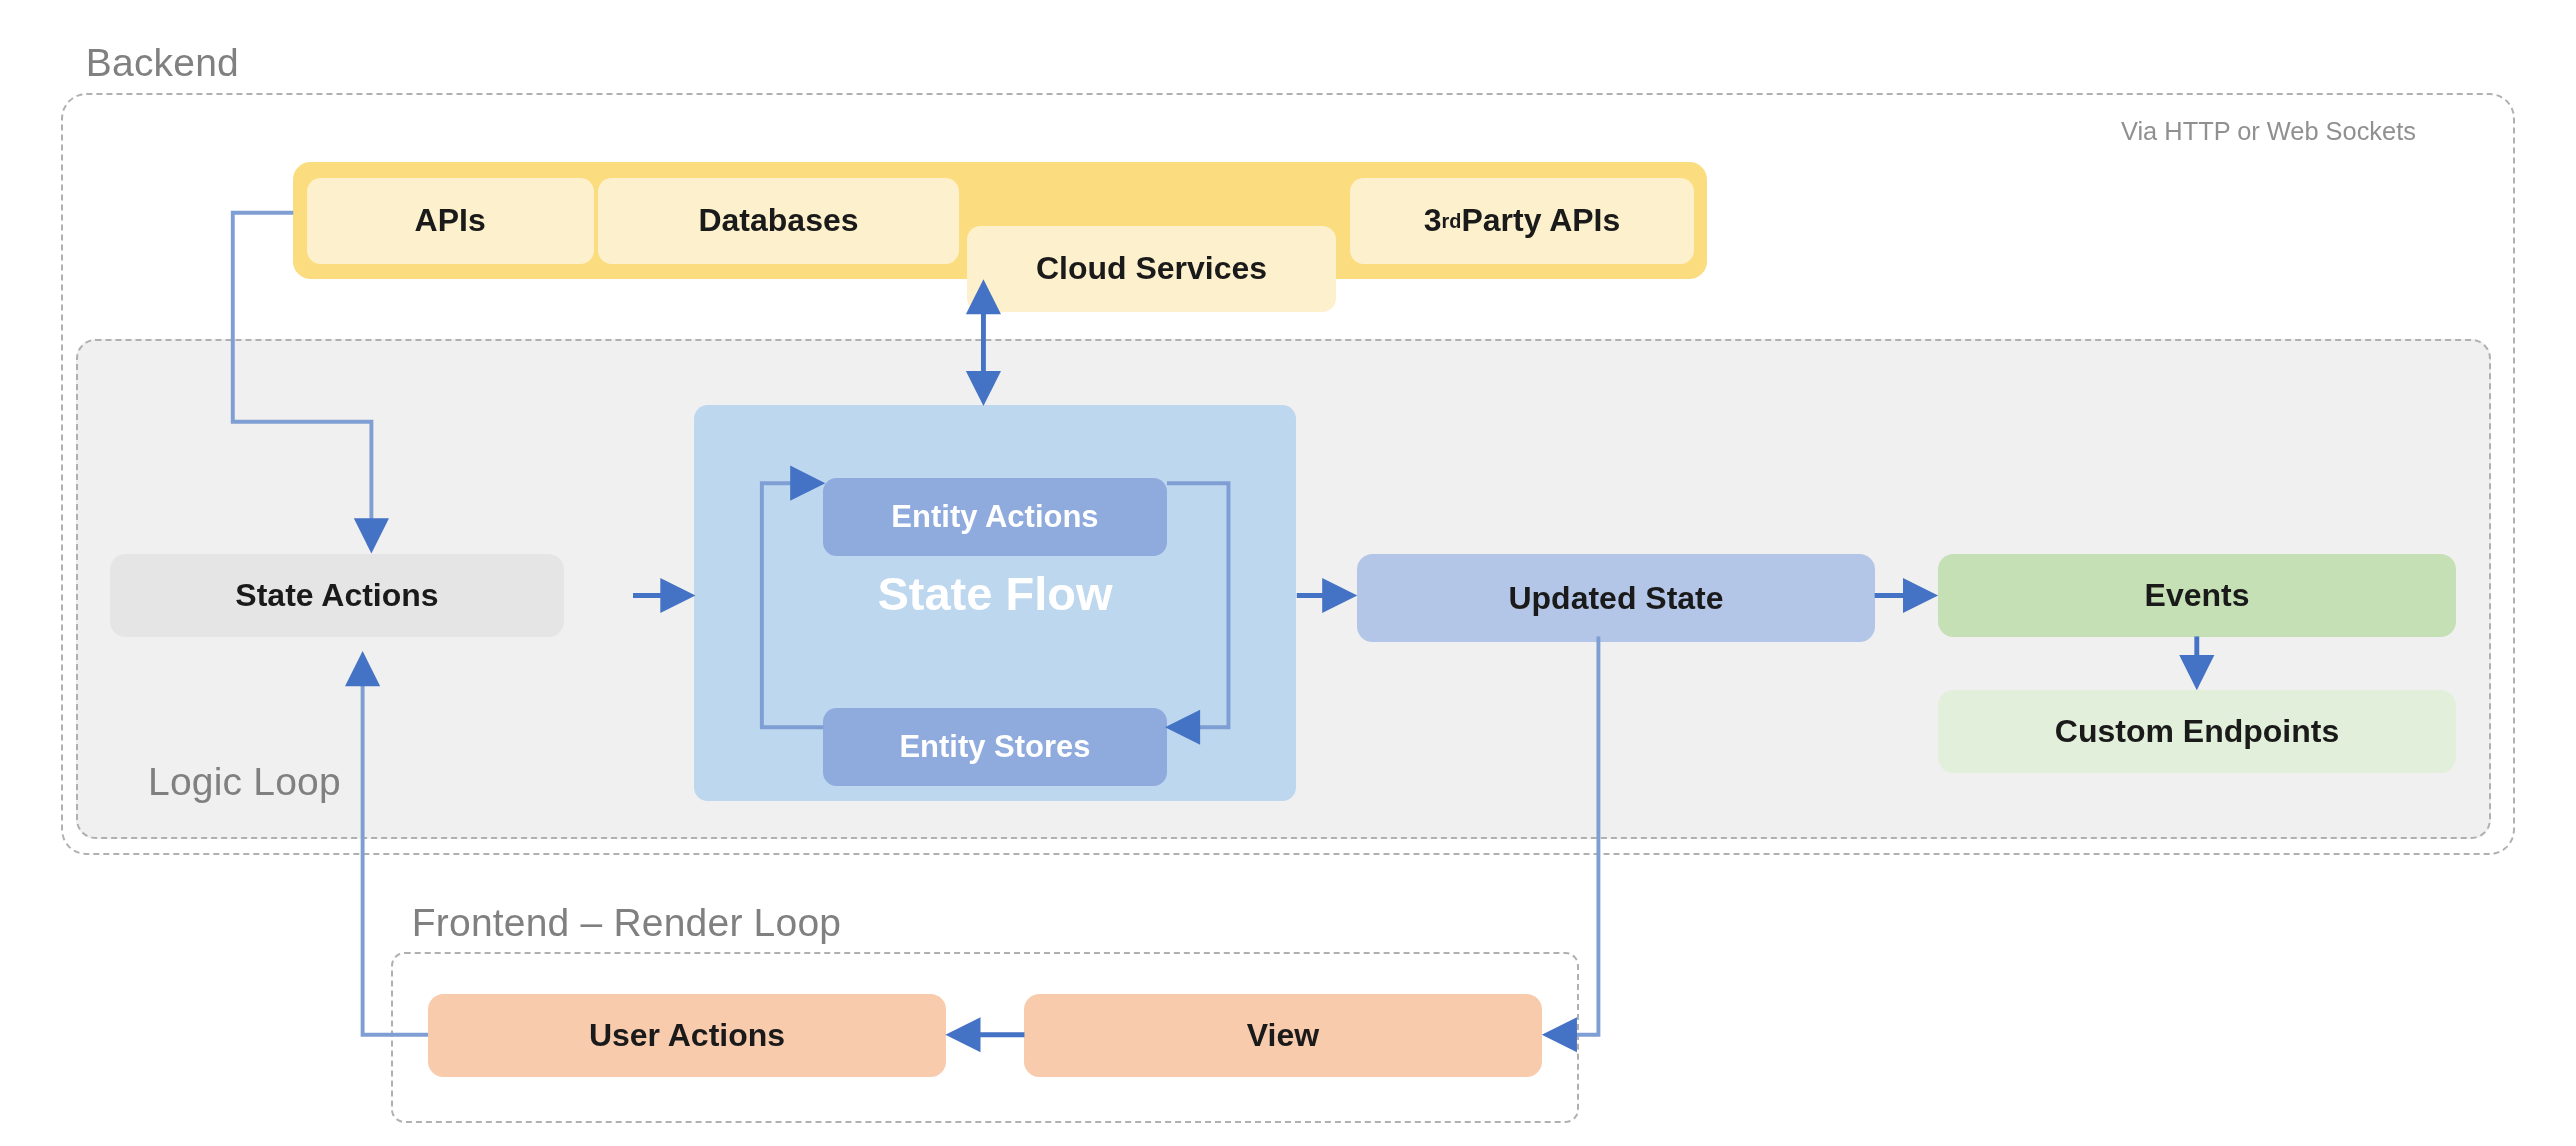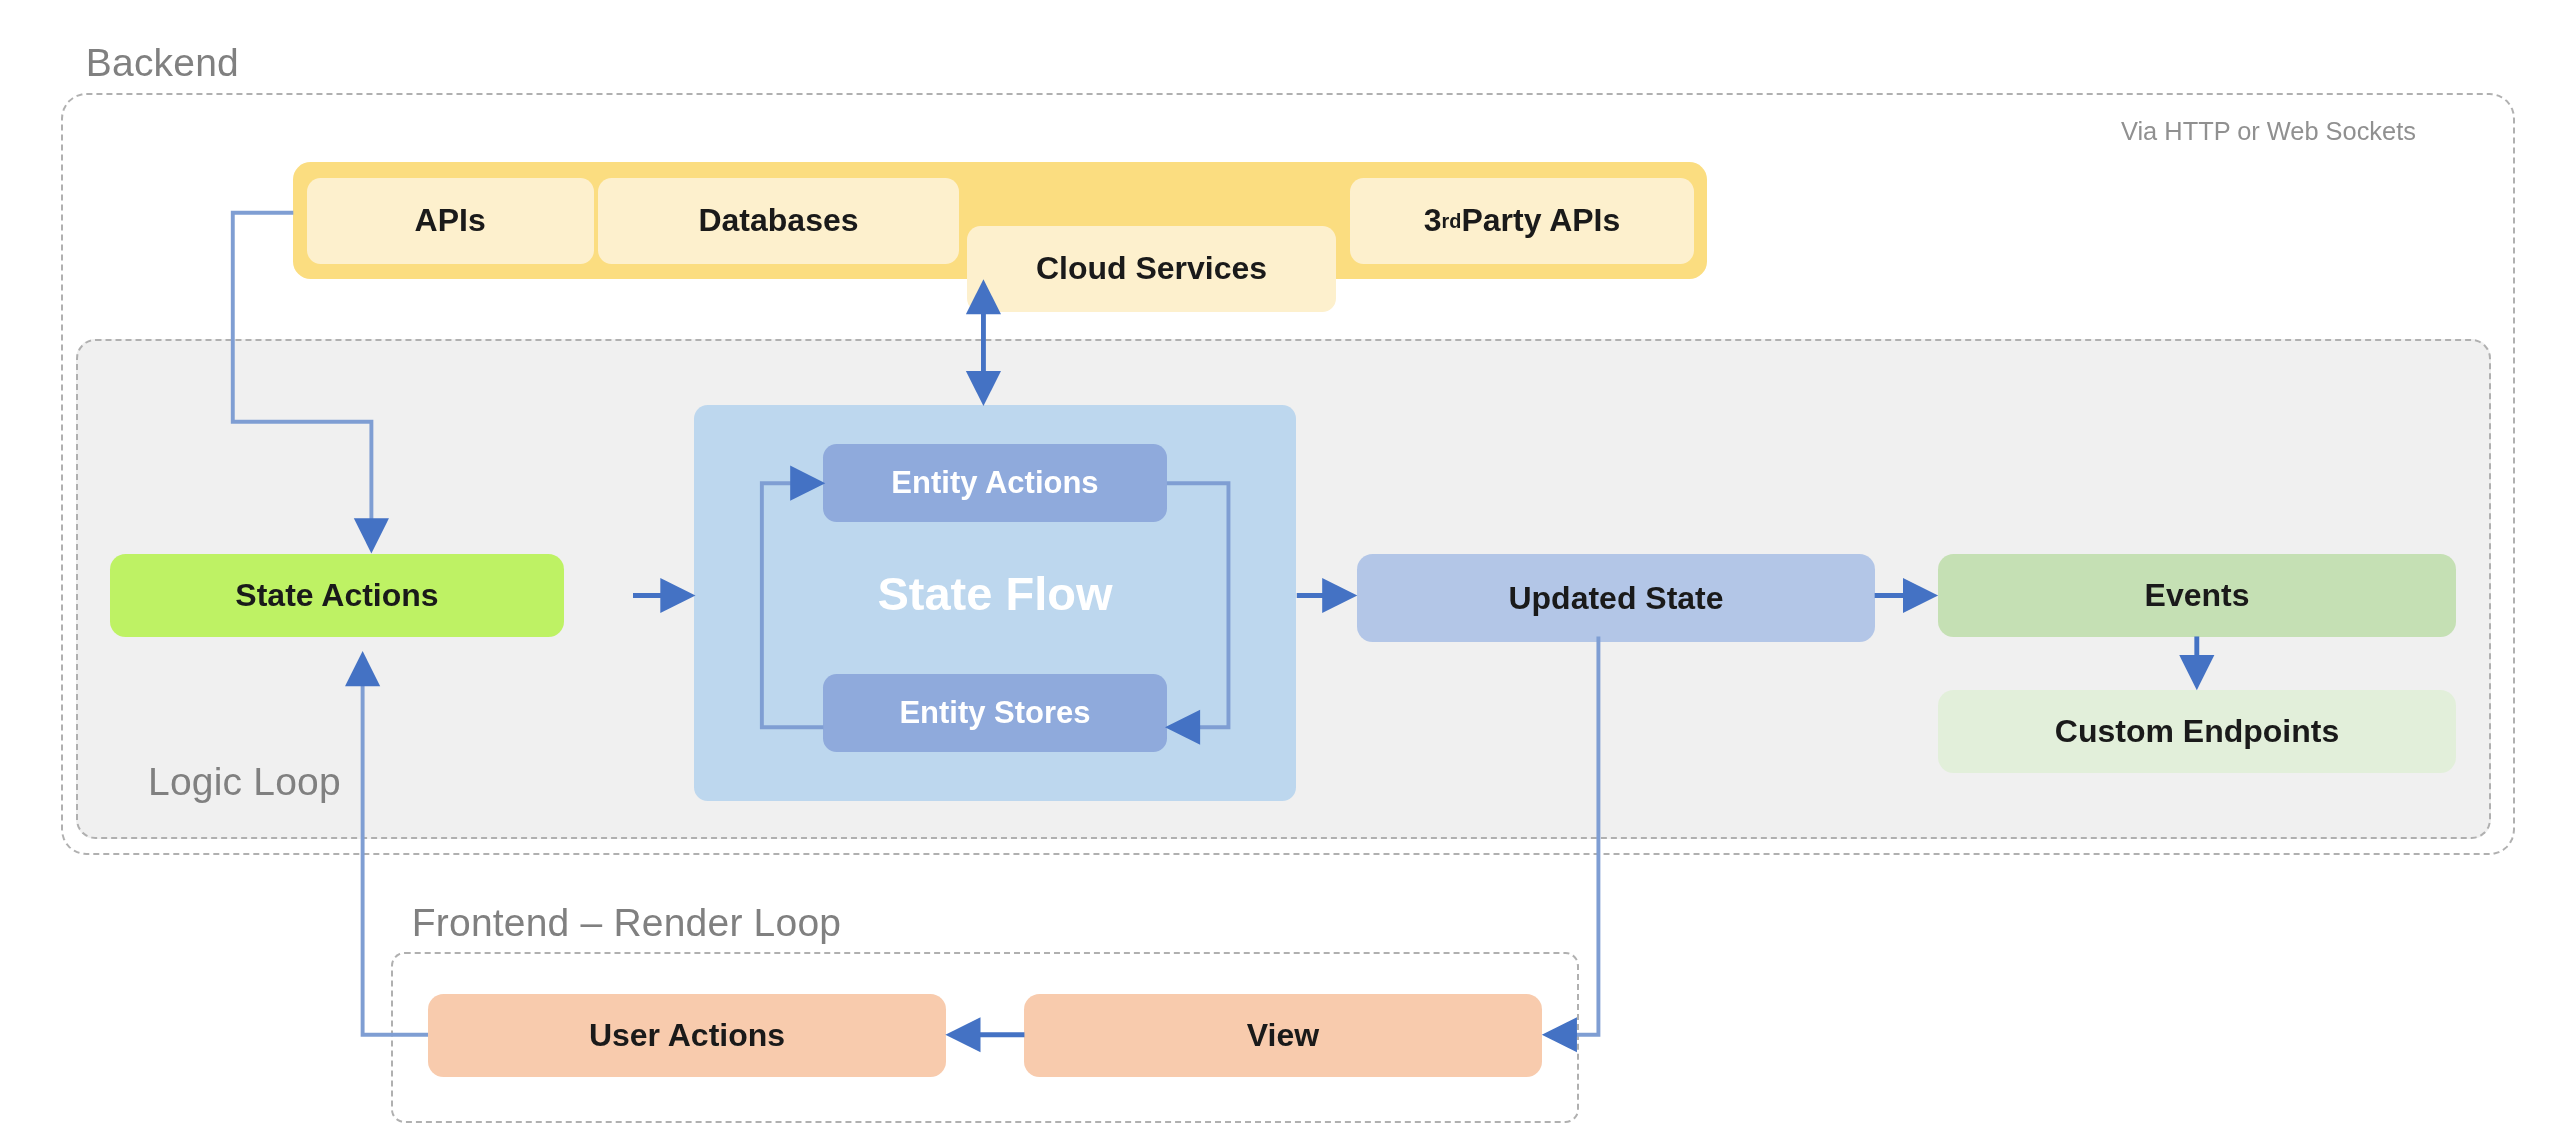--- a/index.html
+++ b/index.html
@@ -121,21 +121,21 @@
     vertical-align: super;
     line-height: 0;
   }
 
   
   #state-actions {
     left: 110px;
     top: 554px;
     width: 454px;
     height: 83px;
-    background: #bef264;
+    background: #e5e5e5;
   }
 
   #state-flow-container {
     position: absolute;
     left: 694px;
     top: 405px;
     width: 602px;
     height: 396px;
     background: #bdd7ee;
     border-radius: 13.7px;
@@ -156,20 +156,21 @@
     width: 344px;
     height: 78px;
     background: #8faadc;
     color: #ffffff;
     border-radius: 13.7px;
     display: flex;
     align-items: center;
     justify-content: center;
     font-weight: bold;
     font-size: 31px;
+    margin-top: 34px;
   }
   #entity-actions { top: 39px; }
   #entity-stores  { top: 269px; }
 
   #updated-state {
     left: 1357px;
     top: 554px;
     width: 518px;
     height: 88px;
     background: #b3c6e7;

